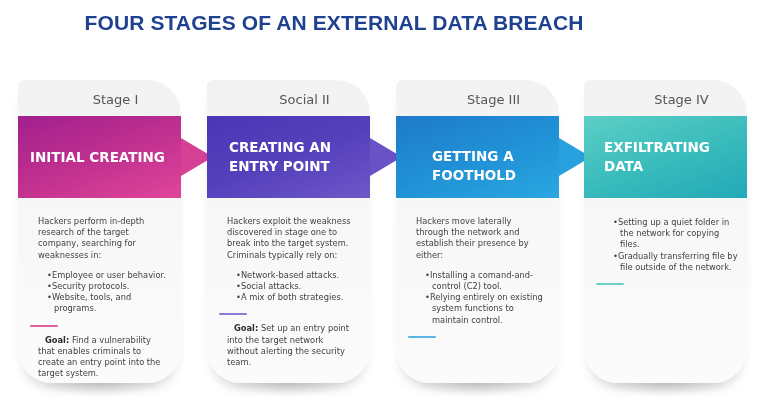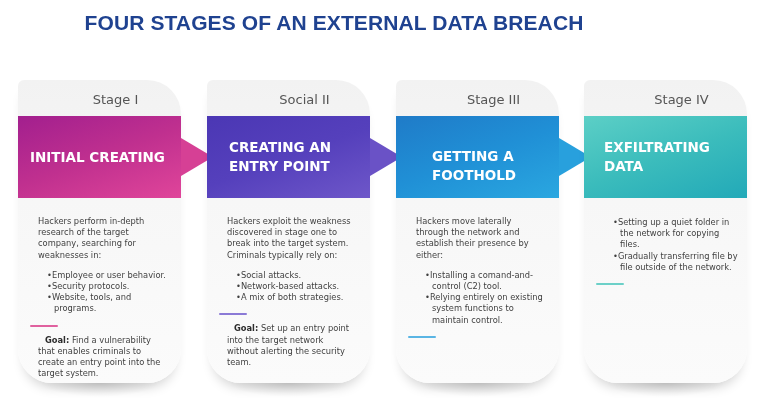--- a/index.html
+++ b/index.html
@@ -89,22 +89,22 @@
 
 <div class="card s2" style="left:207px;">
   <div class="stage-label">Social II</div>
   <div class="banner">
     <div class="banner-text center" style="padding:0 22px;">CREATING AN ENTRY POINT</div>
     <span class="arrow"></span>
   </div>
   <div class="body">
     <p>Hackers exploit the weakness discovered in stage one to break into the target system. Criminals typically rely on:</p>
     <ul>
+      <li>Network-based attacks.</li>
       <li>Social attacks.</li>
-      <li>Network-based attacks.</li>
       <li>A mix of both strategies.</li>
     </ul>
     <div class="divider"></div>
     <p><span class="goal-label">Goal:</span> <span>Set up an entry point into the target network without alerting the security team.</span></p>
   </div>
 </div>
 
 <div class="card s3" style="left:396px;">
   <div class="stage-label">Stage III</div>
   <div class="banner">

